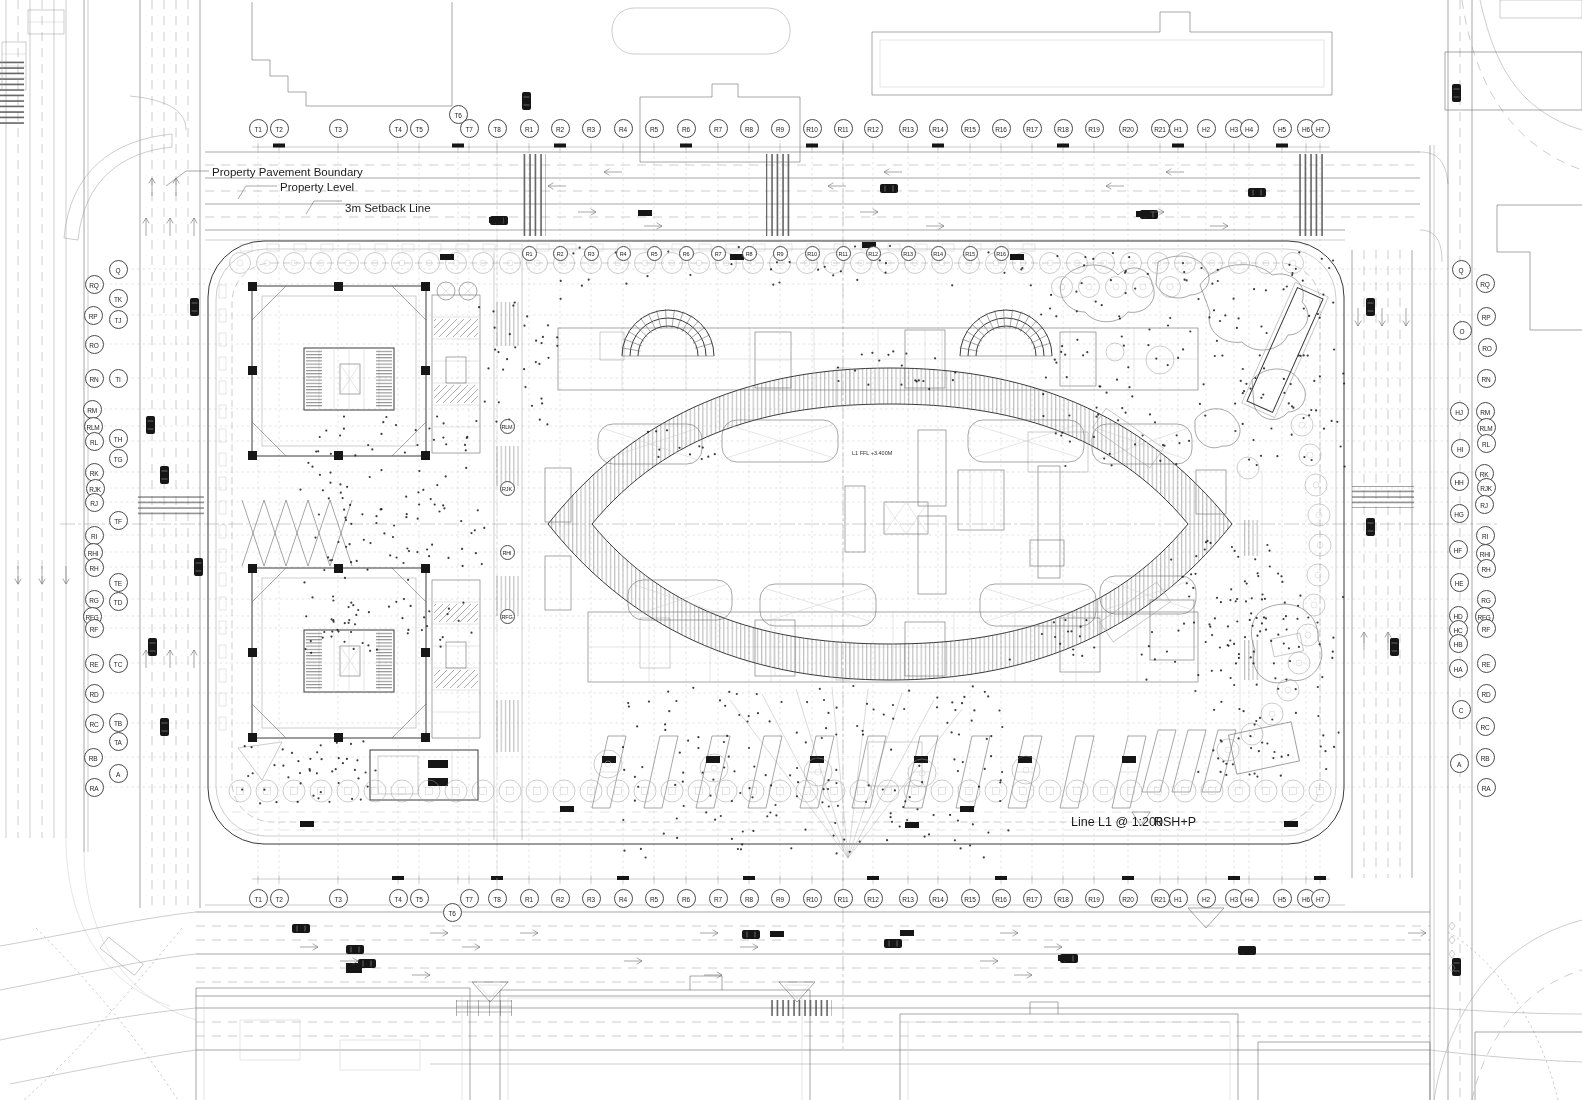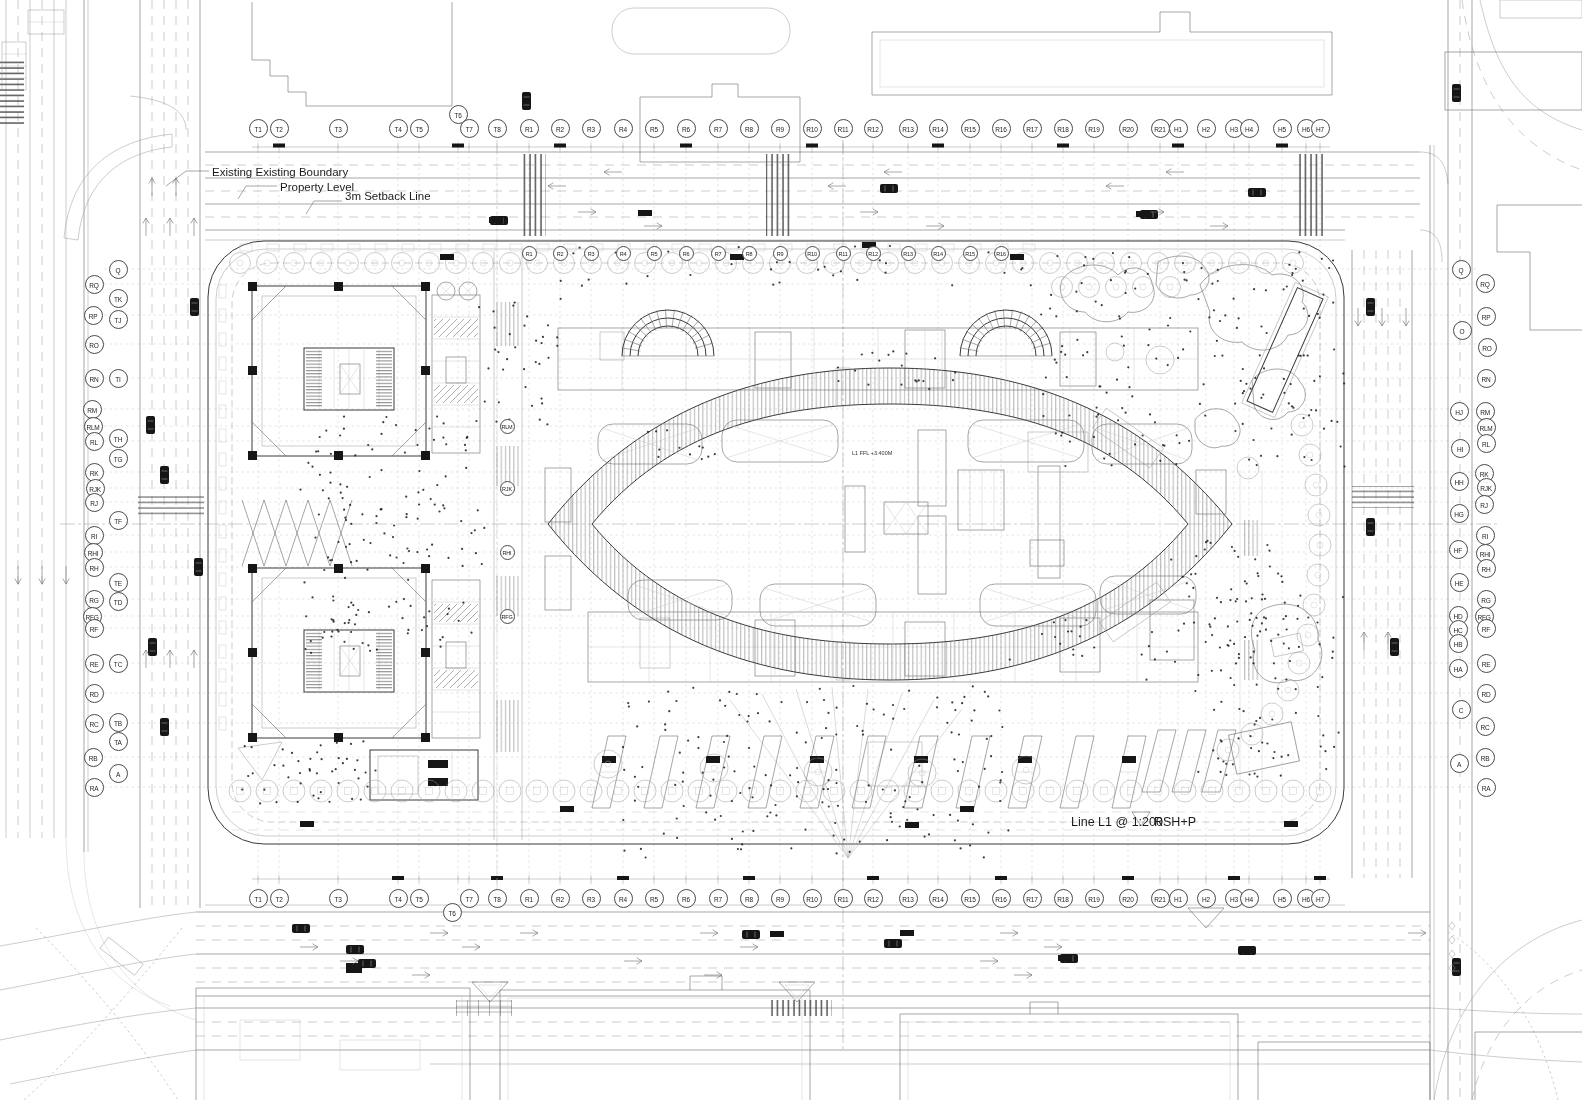--- a/index.html
+++ b/index.html
@@ -2211,20 +2211,20 @@
       <div class="bub sm" style="left: 930.5px; top: 245.5px;">R14</div>
       <div class="bub sm" style="left: 962.5px; top: 245.5px;">R15</div>
       <div class="bub sm" style="left: 993.5px; top: 245.5px;">R16</div>
       <div class="bub sm" style="left: 499.5px; top: 418.5px;">RLM</div>
       <div class="bub sm" style="left: 499.5px; top: 480.5px;">RJK</div>
       <div class="bub sm" style="left: 499.5px; top: 544.5px;">RHI</div>
       <div class="bub sm" style="left: 499.5px; top: 608.5px;">RFG</div>
     </div>
 
 <div>
-  <span class="ann" style="left:212px;top:166px">Existing Existing Boundary</span>
+  <span class="ann" style="left:212px;top:166px">Property Pavement Boundary</span>
   <span class="ann" style="left:280px;top:181px">Property Level</span>
-  <span class="ann" style="left:345px;top:190px">3m Setback Line</span>
+  <span class="ann" style="left:345px;top:202px">3m Setback Line</span>
   <span class="ann small" style="left:852px;top:450px">L1 FFL +3.400M</span>
   <span class="ann title" style="left:1071px;top:815px">Line L1 @ 1:200</span>
   <span class="ann title" style="left:1154px;top:815px">RSH+P</span>
 </div>
 
 </div>
 </body></html>

